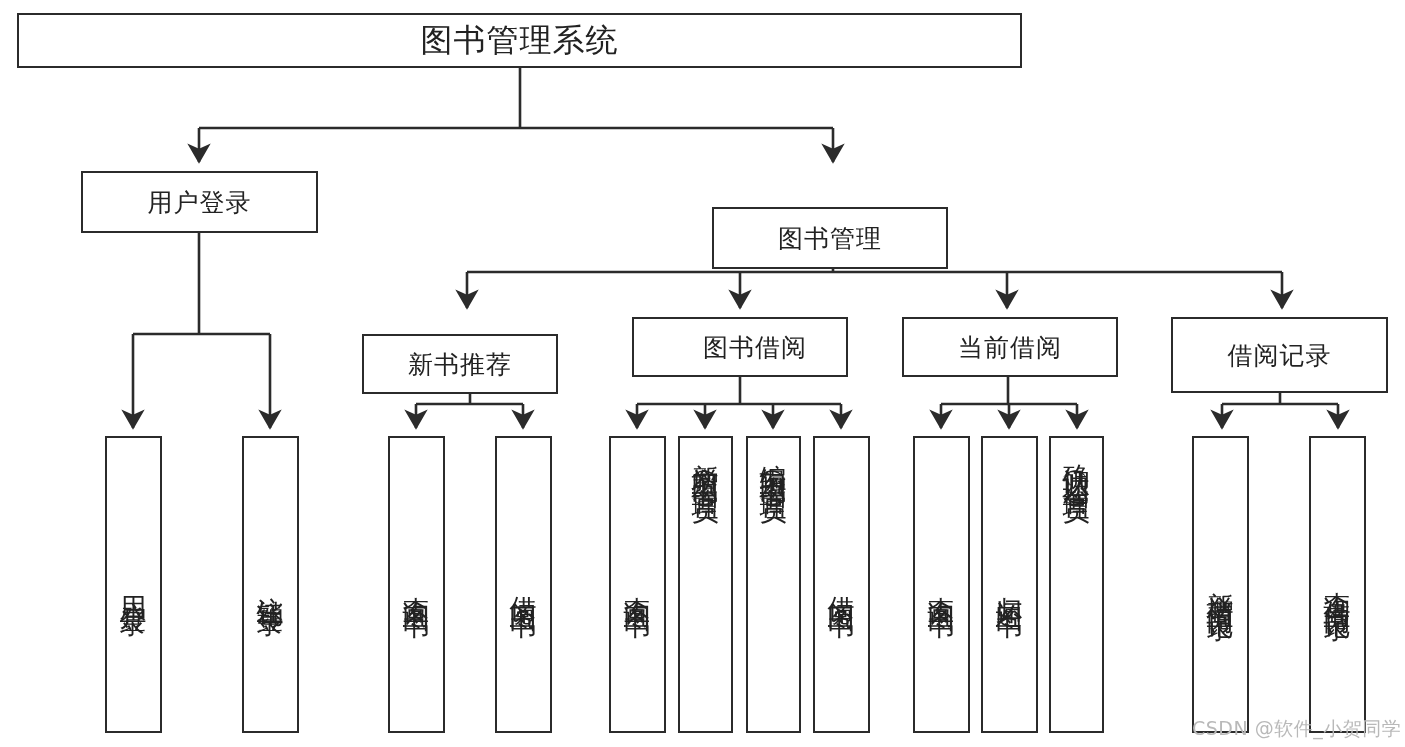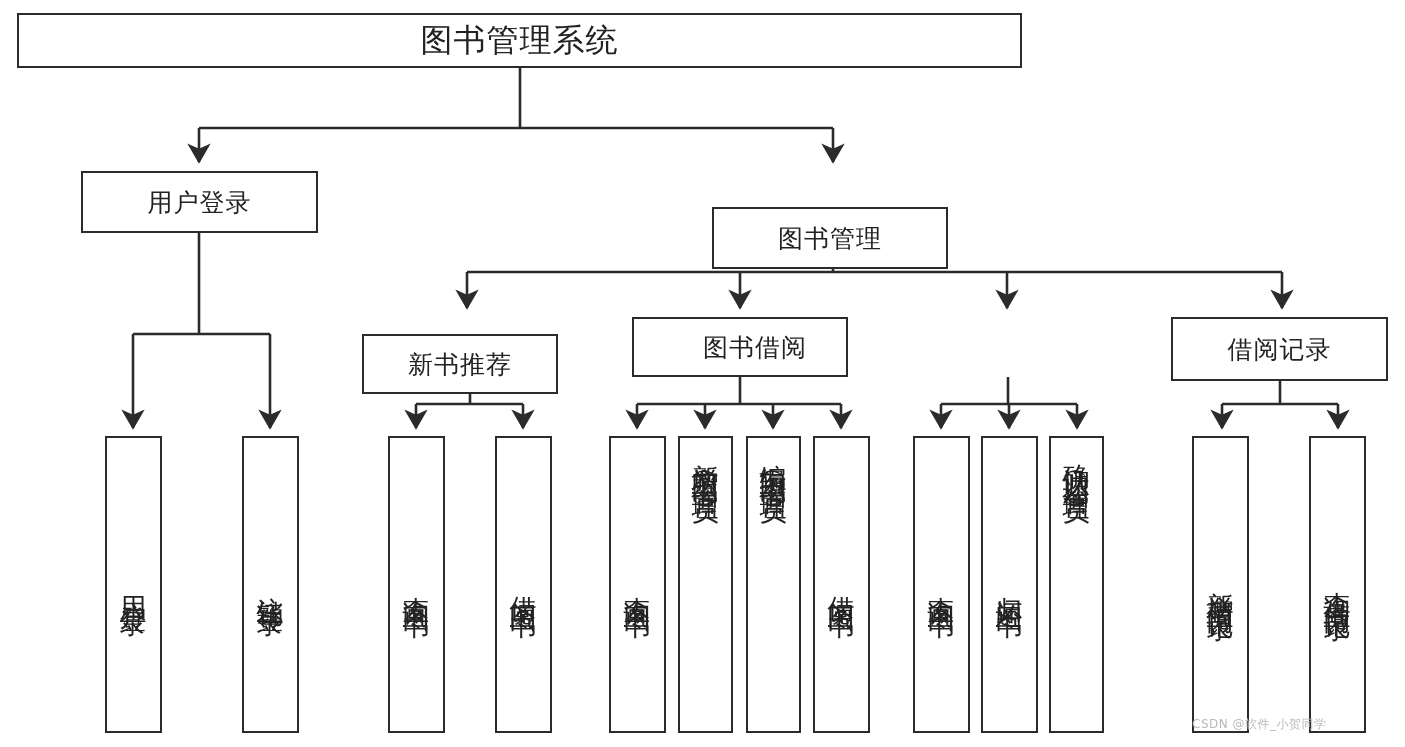--- a/index.html
+++ b/index.html
@@ -65,21 +65,21 @@
     white-space: nowrap;
   }
   
   .node-v.center {
     align-items: center;
     padding-top: 0;
   }
   .watermark {
     position: absolute;
     color: #b9b9b9;
-    font-size: 12px;
+    font-size: 19px;
     white-space: nowrap;
     z-index: 6;
     letter-spacing: 0.5px;
   }
 </style>
 </head>
 <body>
 
 <div id="diagram-root">
 
@@ -146,22 +146,25 @@
   </div>
 
   <div class="node node-h" style="left:362px; top:334px; width:196px; height:60px;align-items:center;">
     <span class="node-label">新书推荐</span>
   </div>
 
   <div class="node node-h" style="left:632px; top:317px; width:216px; height:60px;padding-left:30px;">
     <span class="node-label">图书借阅</span>
   </div>
 
-
-  <div class="node node-h" style="left:1171px; top:317px; width:217px; height:64px;">
+  <div class="node node-h" style="left:902px; top:317px; width:216px; height:60px;">
+    <span class="node-label">当前借阅</span>
+  </div>
+
+  <div class="node node-h" style="left:1171px; top:317px; width:217px; height:76px;">
     <span class="node-label">借阅记录</span>
   </div>
 
   <div class="node node-v center" style="left:105px; top:436px; width:57px; height:297px;">
     <span class="node-label">用户登录</span>
   </div>
 
   <div class="node node-v center" style="left:242px; top:436px; width:57px; height:297px;">
     <span class="node-label">注销登录</span>
   </div>

